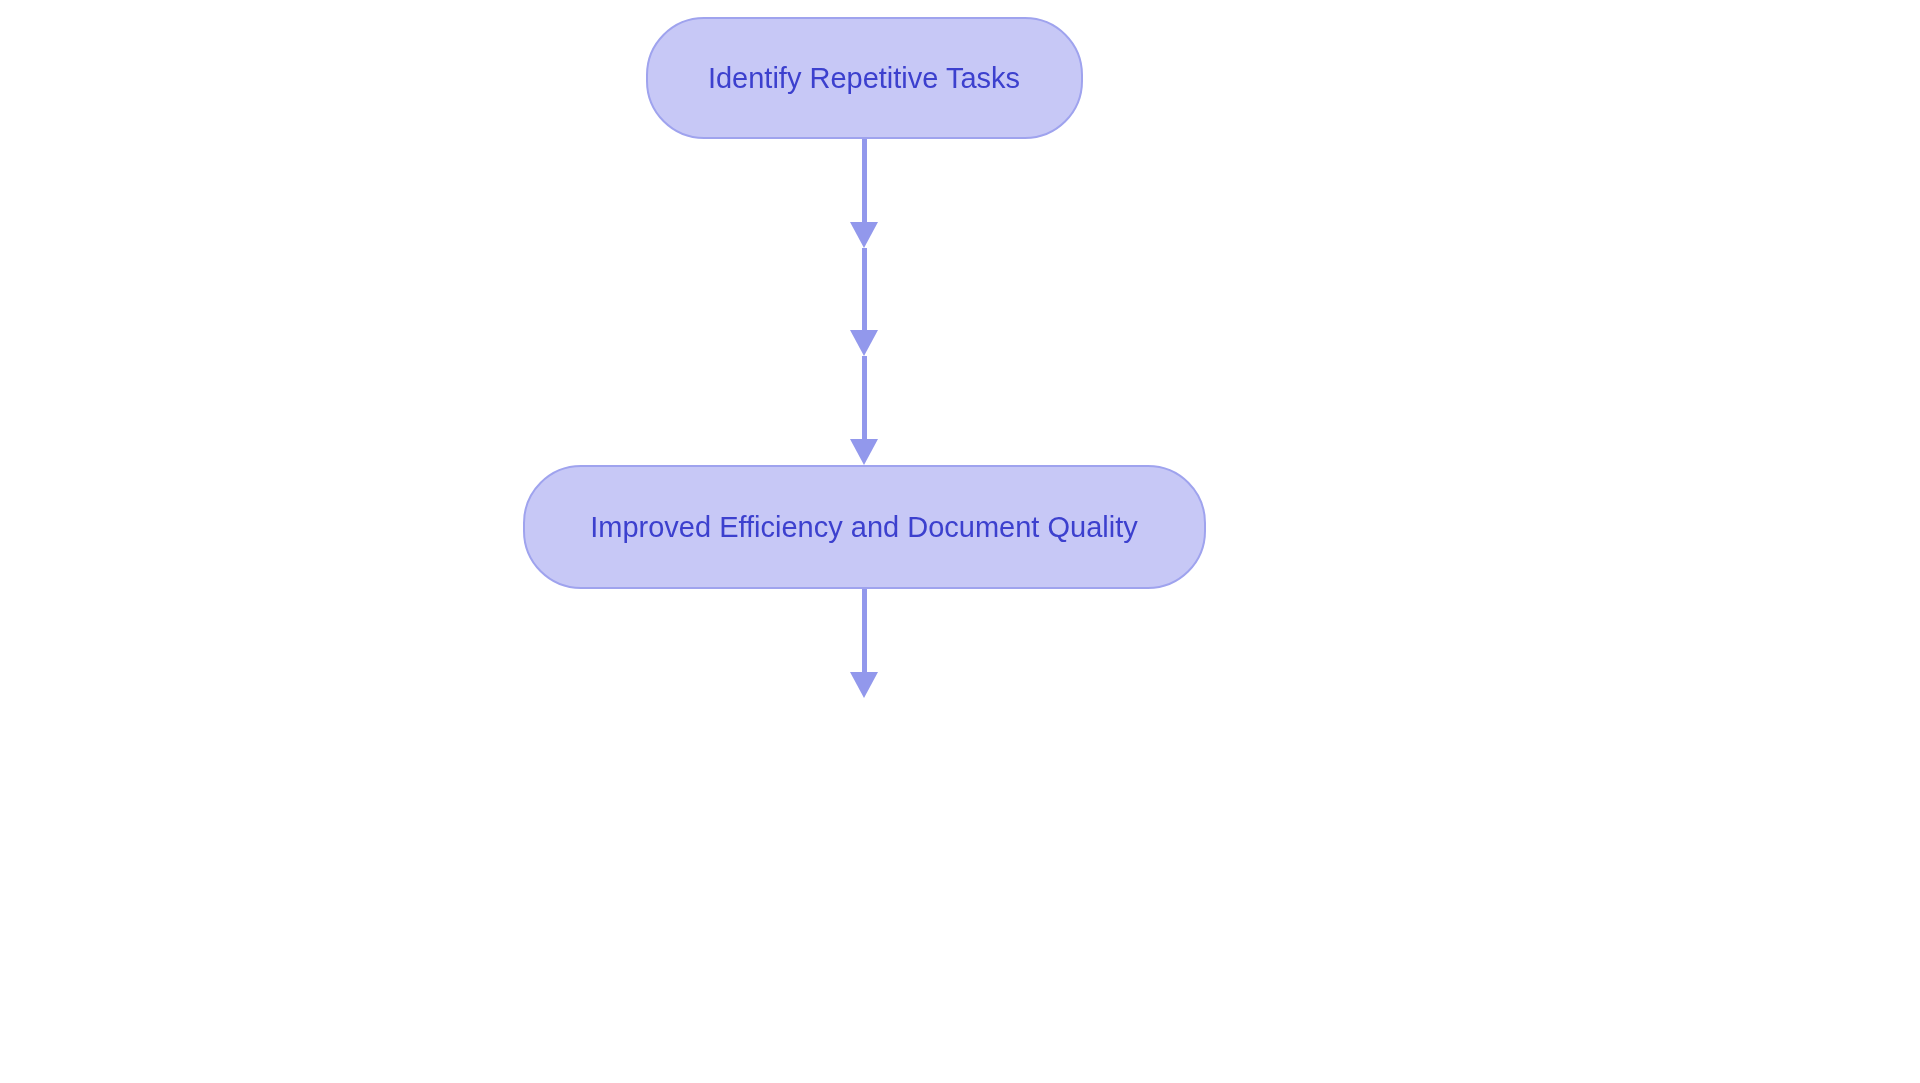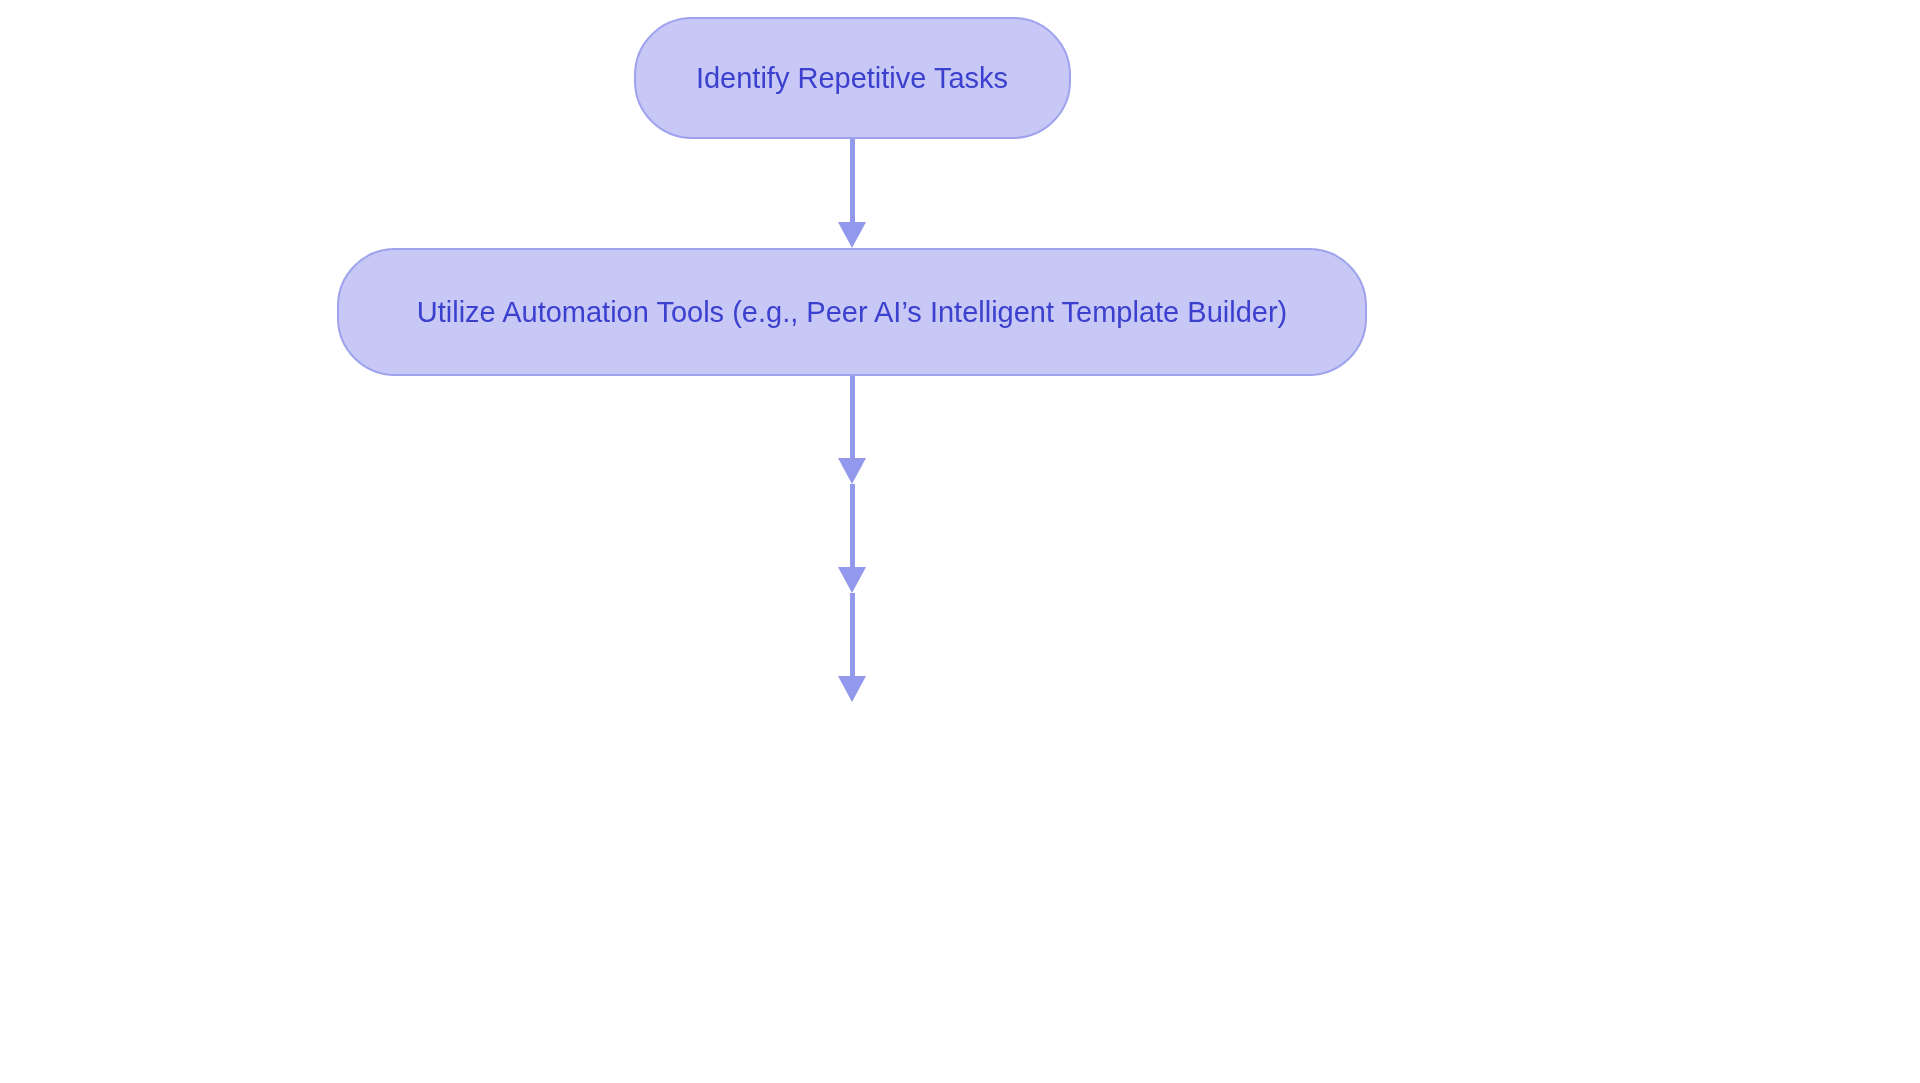--- a/index.html
+++ b/index.html
@@ -16,20 +16,21 @@
     height: 1083px;
     background: var(--background);
     font-family: "Liberation Sans", sans-serif;
     overflow: hidden;
   }
   .canvas {
     position: relative;
     width: 1704px;
     height: 1083px;
     background: var(--background);
+    margin-left: 12px;
   }
   .flow {
     position: absolute;
     top: 17px;
     left: 0;
     width: 100%;
     display: flex;
     flex-direction: column;
     align-items: center;
   }
@@ -83,35 +84,35 @@
 
     <div class="node n1">
       <span>Identify Repetitive Tasks</span>
     </div>
 
     <div class="arrow a1">
       <div class="shaft"></div>
       <div class="head"></div>
     </div>
 
-    <div class="node n2">
-      <span>Utilize Automation Tools (e.g., Peer AI’s Intelligent Template Builder)</span>
-    </div>
 
     <div class="arrow a2">
       <div class="shaft"></div>
       <div class="head"></div>
     </div>
 
 
     <div class="arrow a3">
       <div class="shaft"></div>
       <div class="head"></div>
     </div>
 
+    <div class="node n4">
+      <span>Improved Efficiency and Document Quality</span>
+    </div>
 
     <div class="arrow a4">
       <div class="shaft"></div>
       <div class="head"></div>
     </div>
 
 
   </div>
 </div>
 

